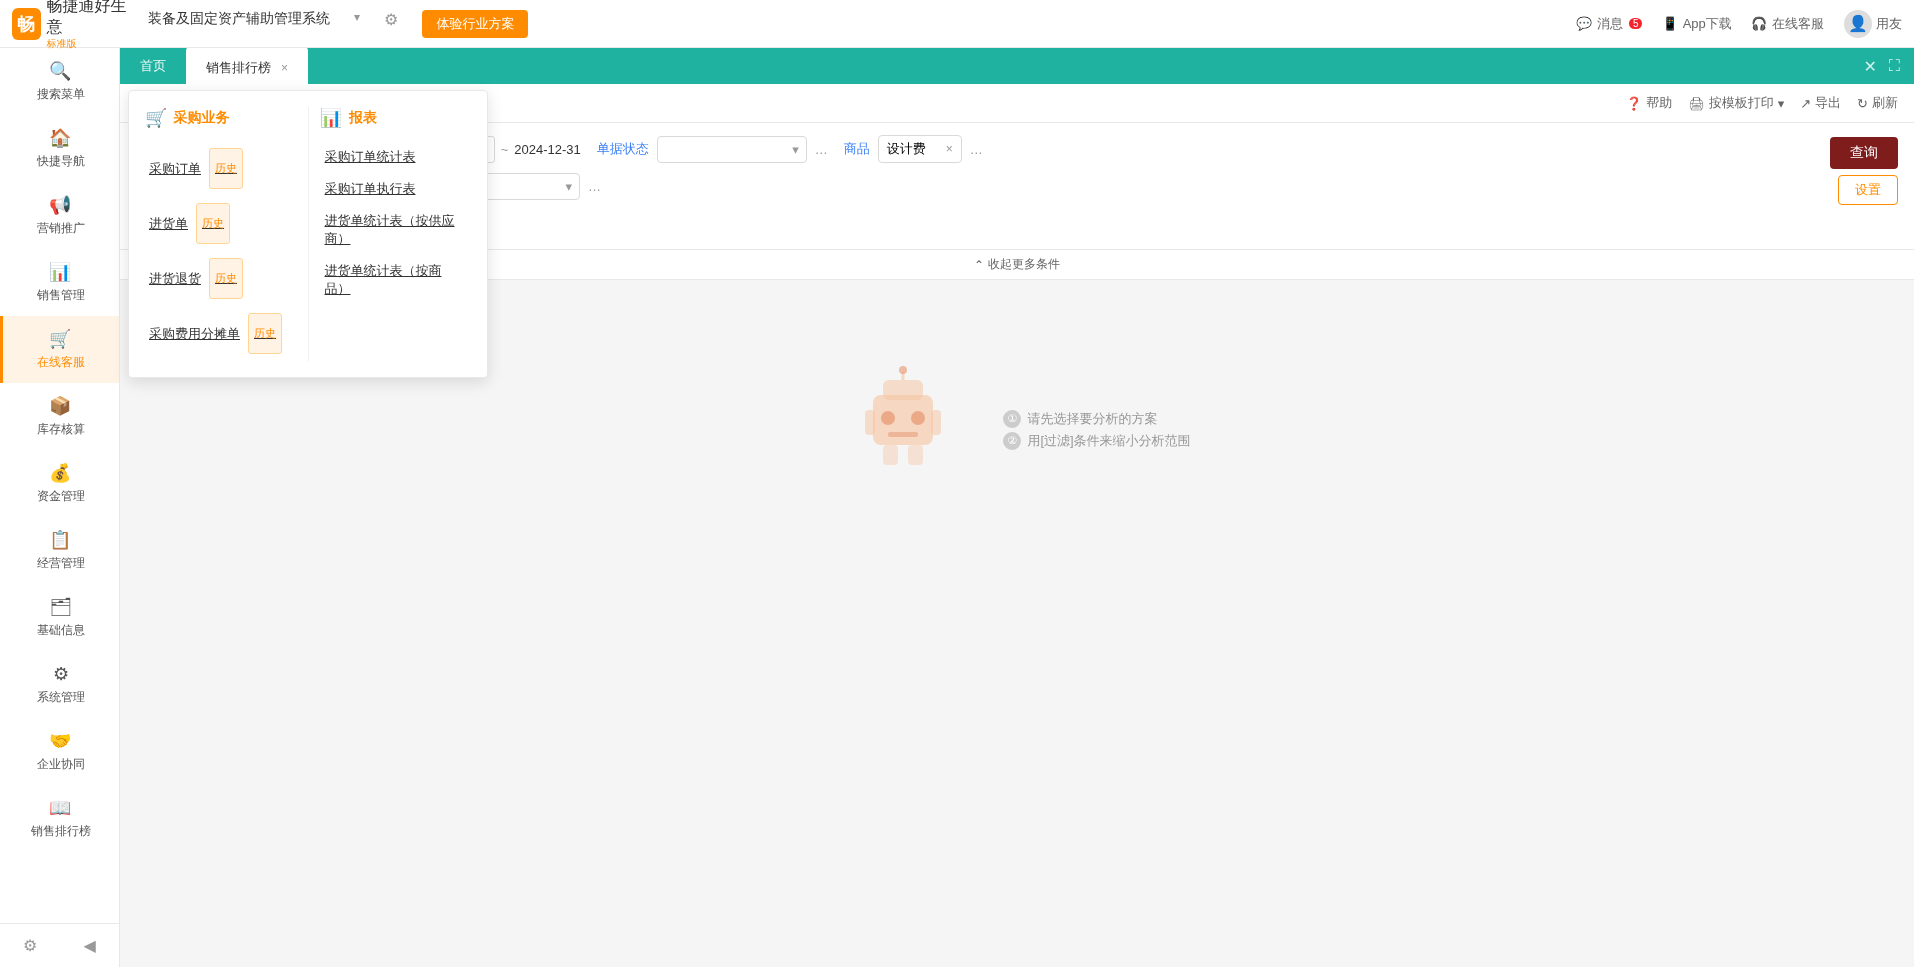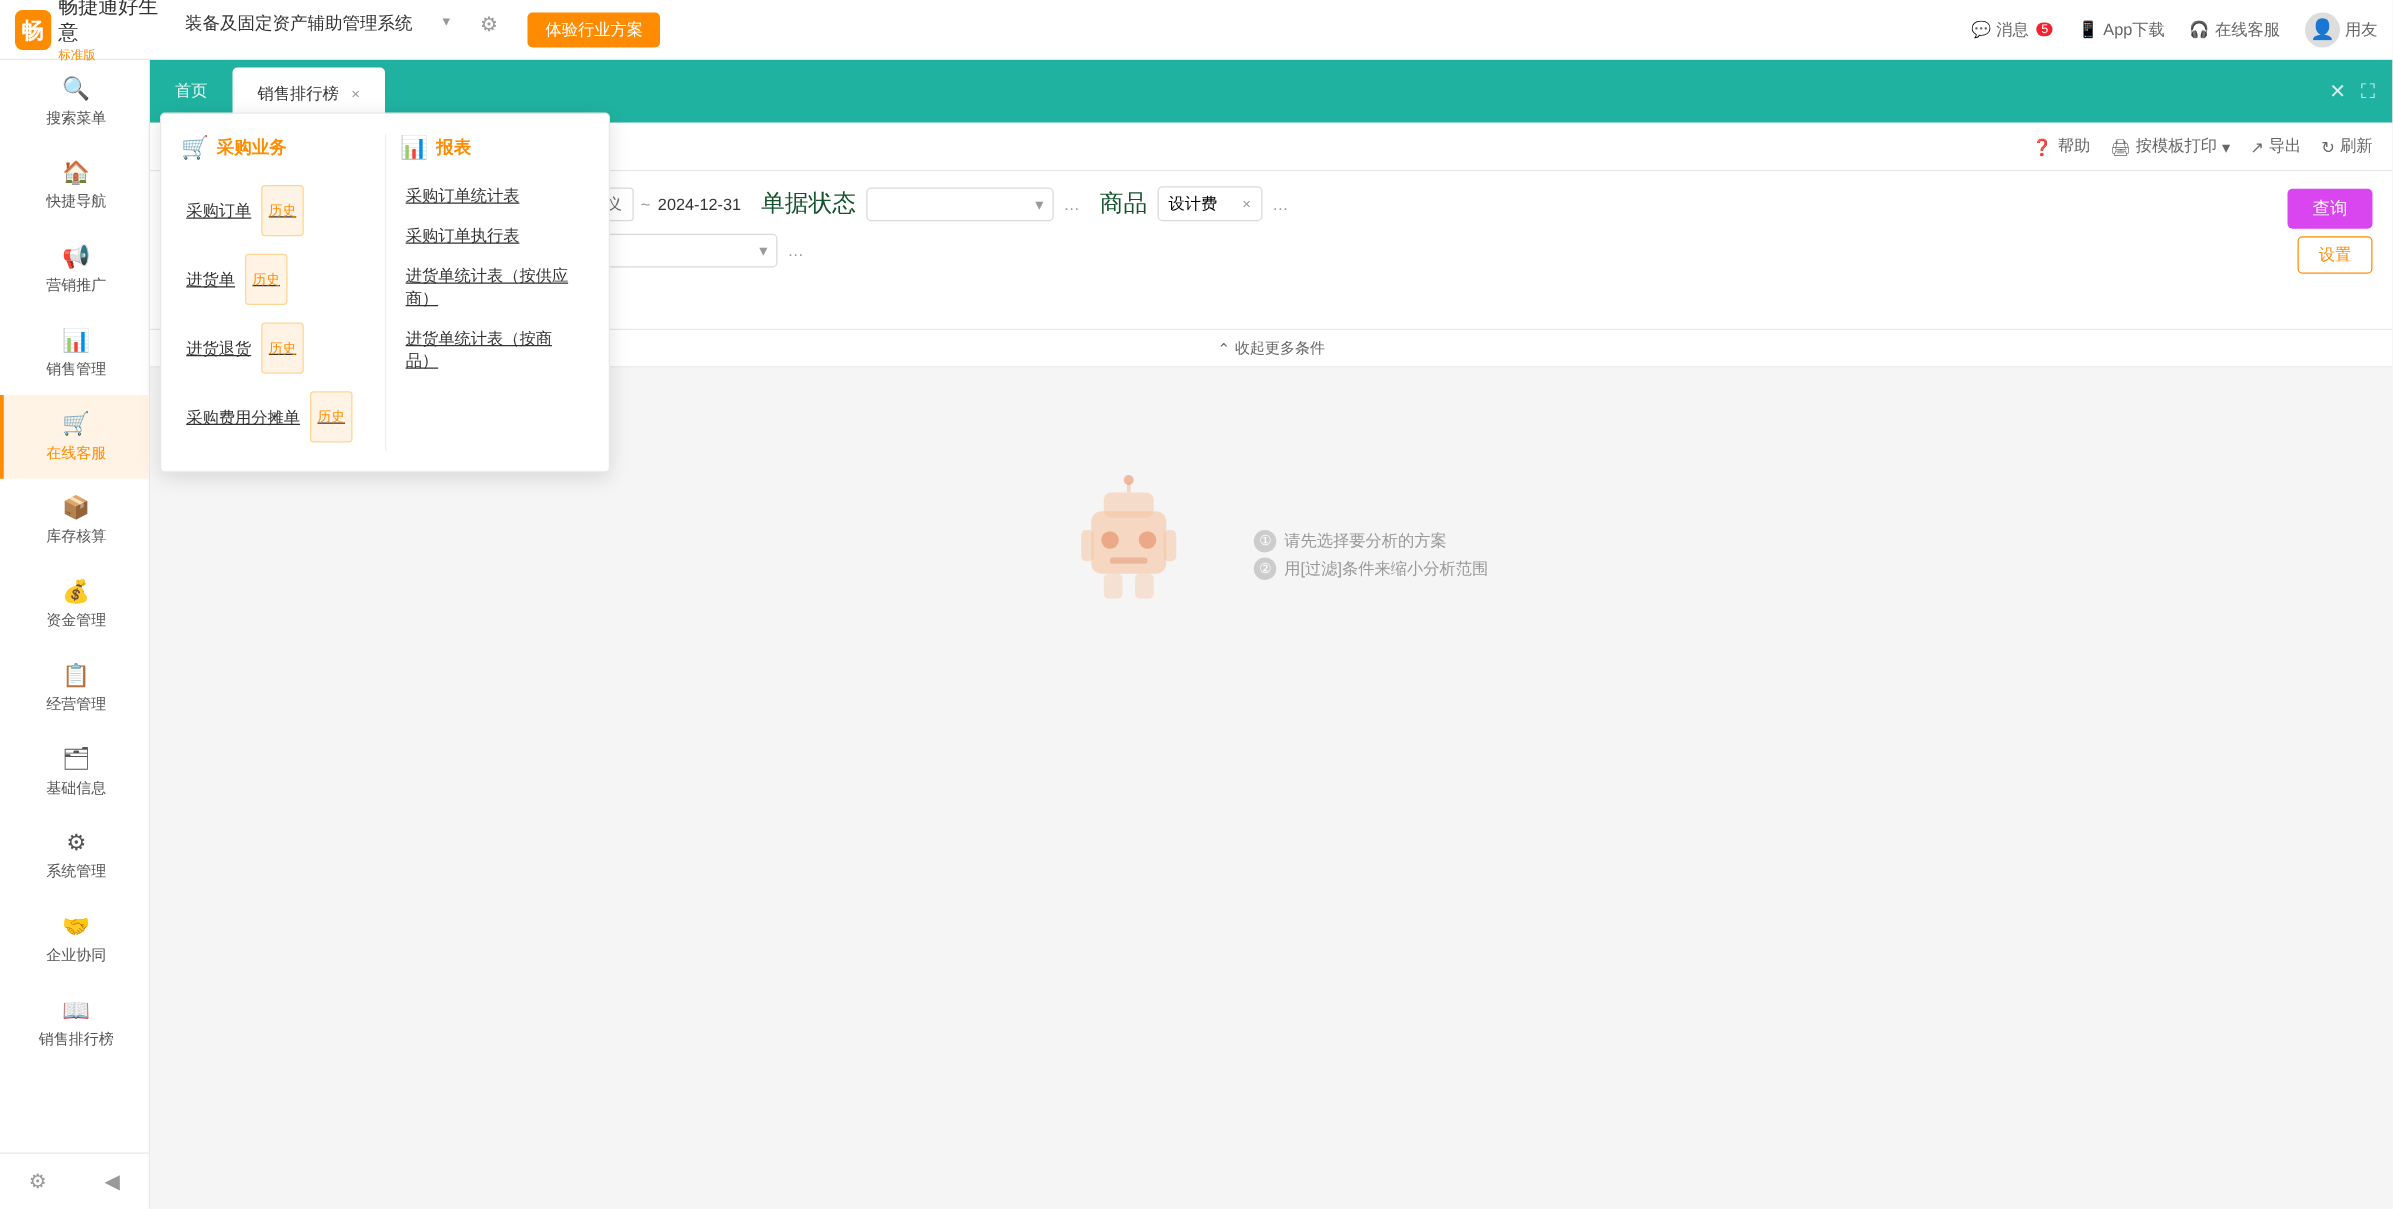--- a/index.html
+++ b/index.html
@@ -119,21 +119,21 @@
     .content-area {
       margin-left: 120px;
       flex: 1;
       display: flex;
       flex-direction: column;
       min-height: 0;
     }
 
     
     .tab-bar {
-      height: 50px;
+      height: 36px;
       background: #20b2a0;
       display: flex;
       align-items: center;
       padding: 0 0;
       position: relative;
     }
     .tab-item {
       height: 42px;
       padding: 0 20px;
       display: flex;
@@ -197,21 +197,21 @@
       gap: 16px;
       margin-bottom: 10px;
       flex-wrap: wrap;
     }
     .filter-row:last-child { margin-bottom: 0; }
     .filter-item {
       display: flex;
       align-items: center;
       gap: 8px;
     }
-    .filter-label { color: #14532d; font-size: 19px; white-space: nowrap; }
+    .filter-label { color: #3b82f6; font-size: 13px; white-space: nowrap; }
     .filter-select {
       border: 1px solid #d9d9d9;
       border-radius: 4px;
       padding: 5px 28px 5px 10px;
       font-size: 13px;
       color: #333;
       background: #fff;
       appearance: none;
       min-width: 150px;
       position: relative;
@@ -234,21 +234,21 @@
       gap: 20px;
       background: #fff;
       border: 1px solid #d9d9d9;
       border-radius: 4px;
       padding: 4px 8px;
       font-size: 13px;
     }
     .filter-tag-close { color: #999; cursor: pointer; font-size: 12px; }
     .filter-ellipsis { color: #999; cursor: pointer; }
     .btn-query {
-      background: #d946ef;
+      background: #7f1d1d;
       color: #fff;
       border: none;
       border-radius: 4px;
       padding: 7px 20px;
       font-size: 14px;
       cursor: pointer;
       font-weight: 500;
     }
     .btn-settings {
       background: #fff;

